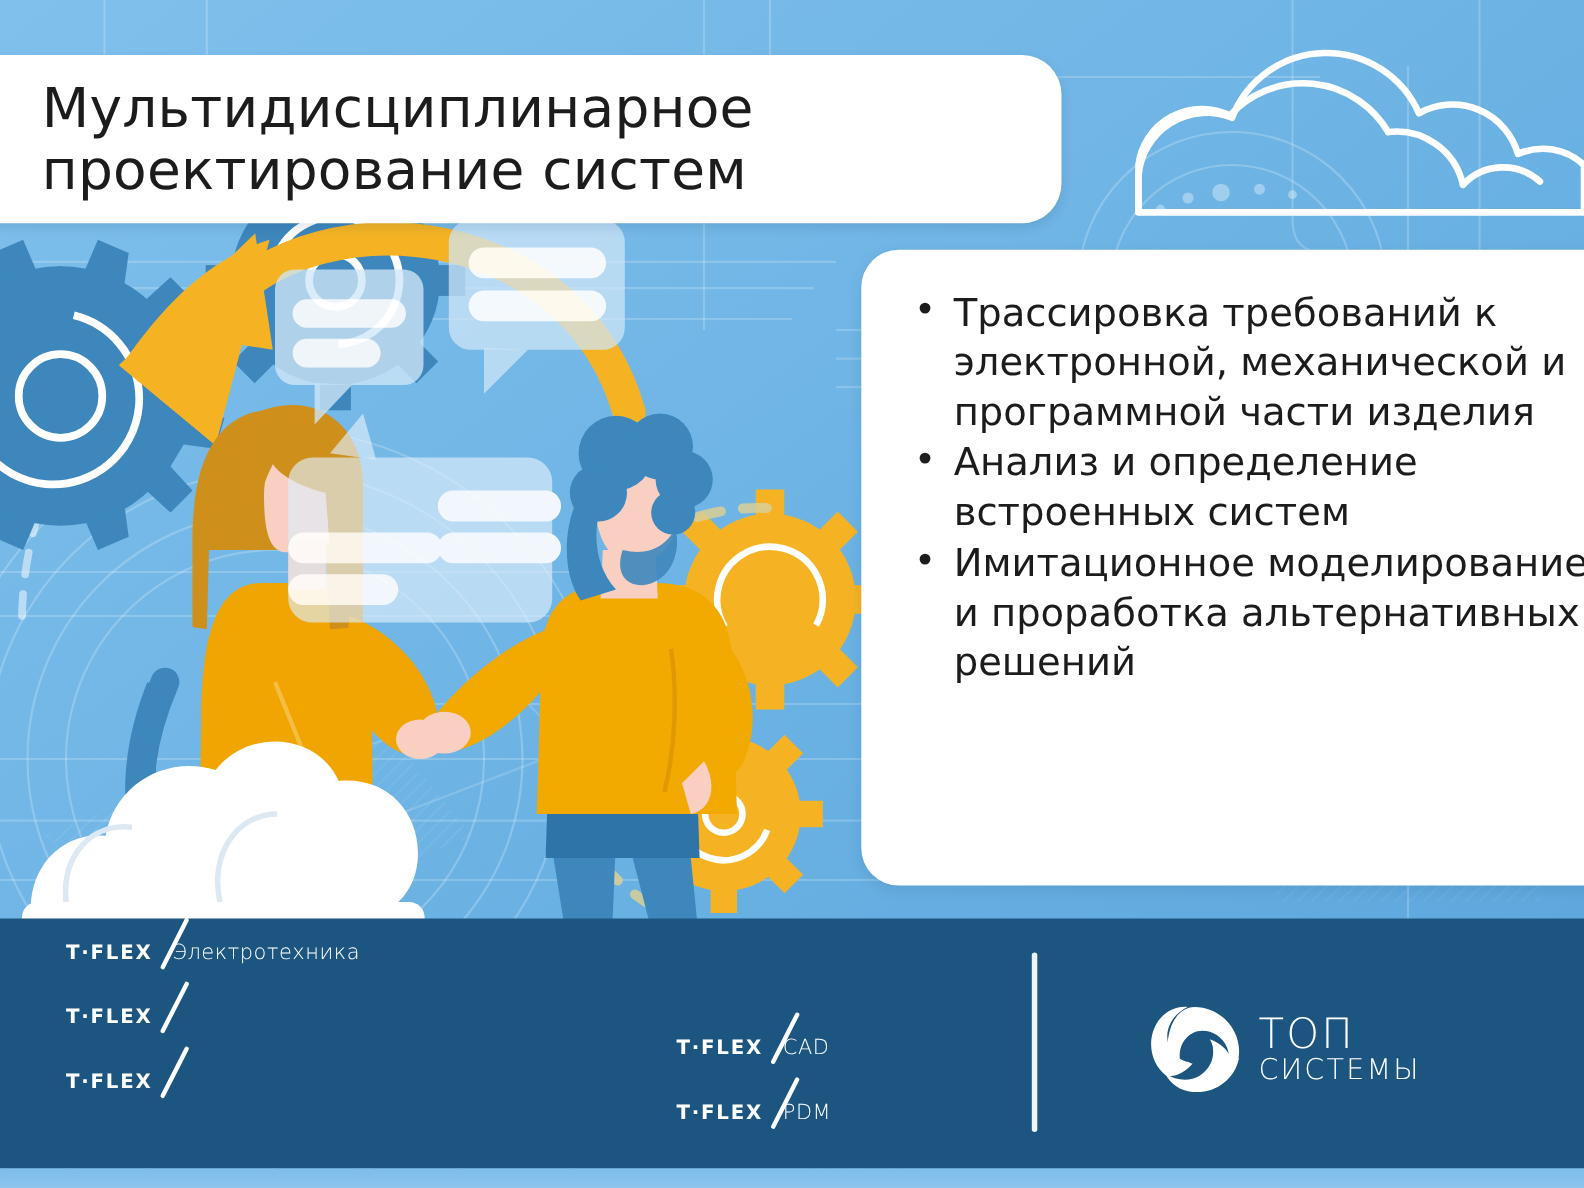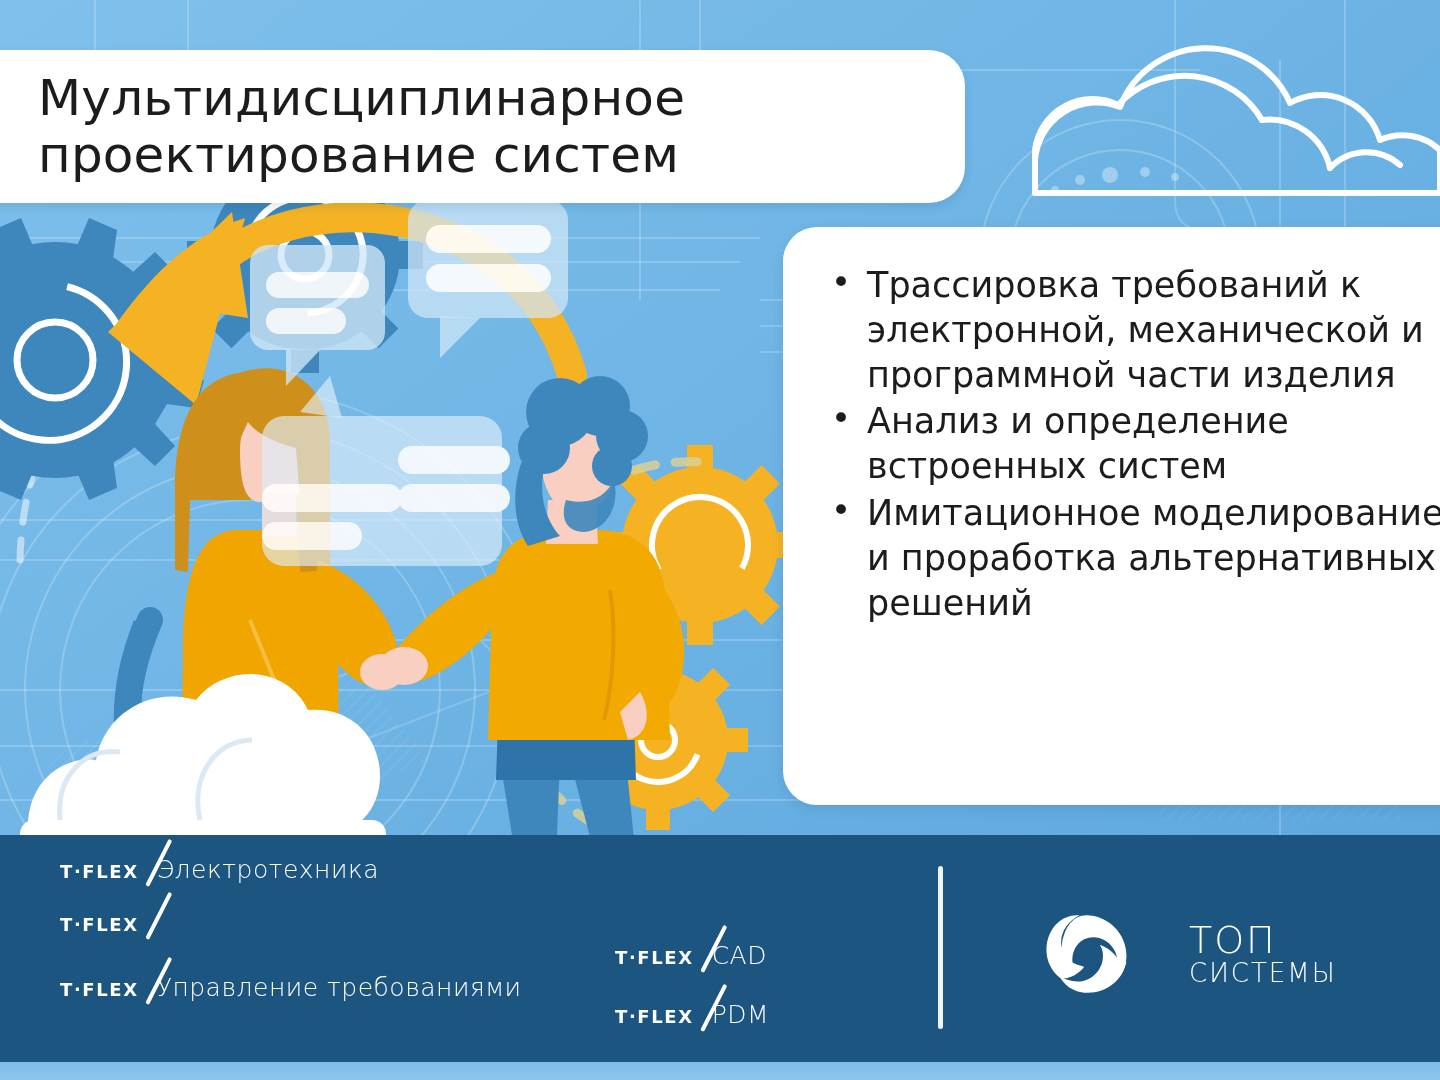--- a/index.html
+++ b/index.html
@@ -75,33 +75,33 @@
     letter-spacing:1.6px;
   }
   .tflex .slash {
     position:absolute; right:-10px; bottom:-4px;
     width:4px; height:52px; background:#fff;
     transform:rotate(27deg); transform-origin:bottom center;
     border-radius:2px;
   }
   .prodname {
     font-family:"DejaVu Sans", sans-serif;
-    font-weight:300; font-size:25px; color:#fff;
+    font-weight:300; font-size:19px; color:#fff;
     letter-spacing:.5px; margin-left:18px;
   }
 
   #footer-divider {
     position:absolute; left:938px; top:866px; width:5px; height:163px;
     background:#eef4f8; border-radius:3px; z-index:46;
   }
 
   
   #corp-logo {
     position:absolute; left:1040px; top:908px;
-    display:flex; align-items:center; z-index:46;gap:45px;
+    display:flex; align-items:center; z-index:46;
   }
   #corp-mark { width:92px; height:92px; flex:0 0 auto; }
   #corp-words {
     margin-left:12px;
     font-family:"DejaVu Sans", sans-serif;
     color:#fff; font-weight:300; line-height:1.02;
   }
   #corp-words .l1 { font-size:38px; letter-spacing:2px; display:block; }
   #corp-words .l2 { font-size:26px; letter-spacing:2px; display:block; }
 
@@ -444,21 +444,20 @@
           <span class="tf">T·FLEX</span>
           <span class="slash"></span>
         </span>
       </div>
 
       <div class="logo-row">
         <span class="tflex">
           <span class="tf">T·FLEX</span>
           <span class="slash"></span>
         </span>
-        <span class="prodname">Управление требованиями</span>
       </div>
     </div>
 
     <div id="footer-logos-mid">
       <div class="logo-row">
         <span class="tflex">
           <span class="tf">T·FLEX</span>
           <span class="slash"></span>
         </span>
         <span class="prodname">CAD</span>

